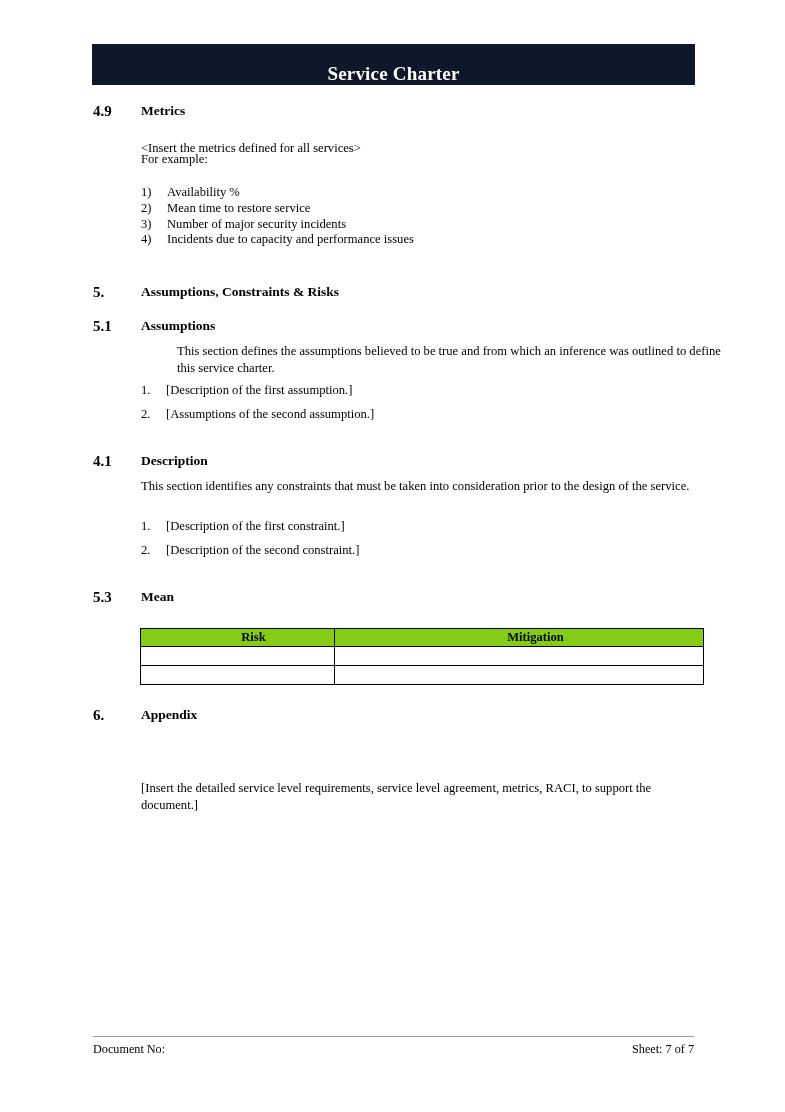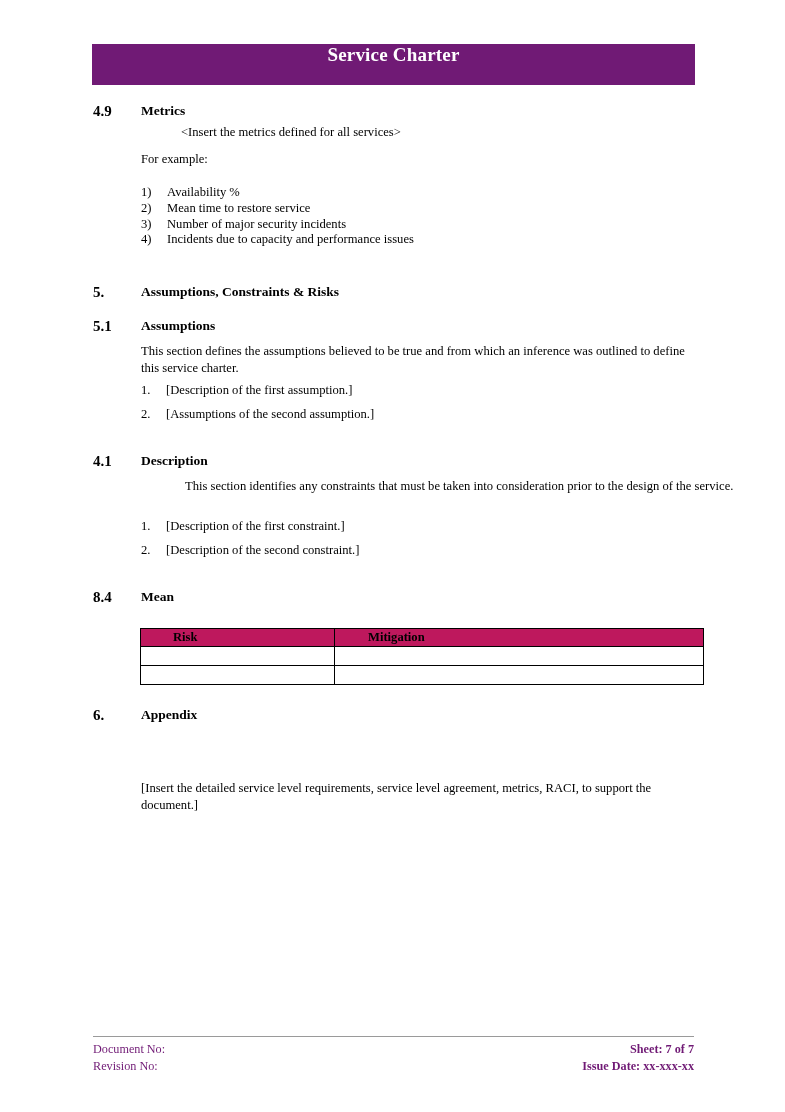--- a/index.html
+++ b/index.html
@@ -24,23 +24,23 @@
     height: 1112px;
   }
 
   
   .header-band {
     position: absolute;
     left: 92px;
     top: 44px;
     width: 603px;
     height: 41px;
-    background: #701a75;
+    background: #0f172a;
     display: flex;
-    align-items: flex-start;
+    align-items: flex-end;
     justify-content: center;
   }
   .header-title {
     font-family: "Liberation Serif", serif;
     font-size: 19px;
     font-weight: bold;
     color: #ffffff;
     letter-spacing: 0.2px;
   }
 
@@ -119,25 +119,25 @@
     width: 564px;
     border-collapse: collapse;
     font-family: "Liberation Serif", serif;
   }
   .risk-table td, .risk-table th {
     border: 1px solid #000000;
     padding: 0;
     margin: 0;
   }
   .risk-table thead th {
-    background: #be185d;
+    background: #84cc16;
     height: 17px;
     font-size: 12.6px;
     font-weight: bold;
-    text-align: left;
+    text-align: center;
     vertical-align: middle;
   }
   .risk-table thead th .th-inner {
     padding-left: 32px;
   }
   .risk-table thead th.col-mitigation .th-inner {
     padding-left: 33px;
   }
   .risk-table tbody td {
     height: 18px;
@@ -155,48 +155,48 @@
     height: 1px;
     background: #9a9a9a;
   }
   .footer {
     position: absolute;
     left: 93px;
     top: 1041px;
     width: 601px;
     font-family: "Liberation Serif", serif;
     font-size: 12.2px;
-    color: #701a75;
+    color: #000000;
     line-height: 17px;
   }
   .footer-line {
     display: flex;
     justify-content: space-between;
     align-items: baseline;
   }
   .footer-left { text-align: left; }
-  .footer-right { text-align: center; font-weight: bold; }
+  .footer-right { text-align: center; }
 </style>
 </head>
 <body>
 
 <div class="page">
 
   <div class="header-band">
     <div class="header-title">Service Charter</div>
   </div>
 
   <div class="content">
 
     <div class="row" style="top:103px;">
       <span class="sec-num">4.9</span>
       <span class="sec-title">Metrics</span>
     </div>
 
-    <div class="para" style="top:124px;margin-left:40px;">&lt;Insert the metrics defined for all services&gt;</div>
+    <div class="para" style="top:140px;">&lt;Insert the metrics defined for all services&gt;</div>
 
     <div class="para" style="top:151px;">For example:</div>
 
     <div class="list" style="top:185px;">
       <div class="list-item">
         <span class="marker">1)</span>
         <span>Availability %</span>
       </div>
       <div class="list-item">
         <span class="marker">2)</span>
@@ -215,53 +215,53 @@
     <div class="row" style="top:284px;">
       <span class="sec-num">5.</span>
       <span class="sec-title">Assumptions, Constraints &amp; Risks</span>
     </div>
 
     <div class="row" style="top:318px;">
       <span class="sec-num">5.1</span>
       <span class="sec-title">Assumptions</span>
     </div>
 
-    <div class="para" style="top:343px; width:556px;">This section defines the assumptions believed to be true and from which an inference was outlined to define this service charter.</div>
+    <div class="para" style="top:343px; width:556px;margin-left:36px;">This section defines the assumptions believed to be true and from which an inference was outlined to define this service charter.</div>
 
     <div class="list list-spaced" style="top:382px;">
       <div class="list-item">
         <span class="marker">1.</span>
         <span>[Description of the first assumption.]</span>
       </div>
       <div class="list-item">
         <span class="marker">2.</span>
         <span>[Assumptions of the second assumption.]</span>
       </div>
     </div>
 
     <div class="row" style="top:453px;">
       <span class="sec-num">4.1</span>
       <span class="sec-title">Description</span>
     </div>
 
-    <div class="para" style="top:478px; width:557px;margin-left:44px;">This section identifies any constraints that must be taken into consideration prior to the design of the service.</div>
+    <div class="para" style="top:478px; width:557px;">This section identifies any constraints that must be taken into consideration prior to the design of the service.</div>
 
     <div class="list list-spaced" style="top:518px;">
       <div class="list-item">
         <span class="marker">1.</span>
         <span>[Description of the first constraint.]</span>
       </div>
       <div class="list-item">
         <span class="marker">2.</span>
         <span>[Description of the second constraint.]</span>
       </div>
     </div>
 
     <div class="row" style="top:589px;">
-      <span class="sec-num">8.4</span>
+      <span class="sec-num">5.3</span>
       <span class="sec-title">Mean</span>
     </div>
 
     <table class="risk-table">
       <thead>
         <tr>
           <th class="col-risk">
             <div class="th-inner">Risk</div>
           </th>
           <th class="col-mitigation">
@@ -289,19 +289,15 @@
     <div class="para" style="top:780px; width:557px;">[Insert the detailed service level requirements, service level agreement, metrics, RACI, to support the document.]</div>
 
   </div>
 
   <div class="footer-rule"></div>
   <div class="footer">
     <div class="footer-line">
       <span class="footer-left">Document No:</span>
       <span class="footer-right">Sheet: 7 of 7</span>
     </div>
-    <div class="footer-line">
-      <span class="footer-left">Revision No:</span>
-      <span class="footer-right">Issue Date: xx-xxx-xx</span>
-    </div>
   </div>
 
 </div>
 
 </body></html>

